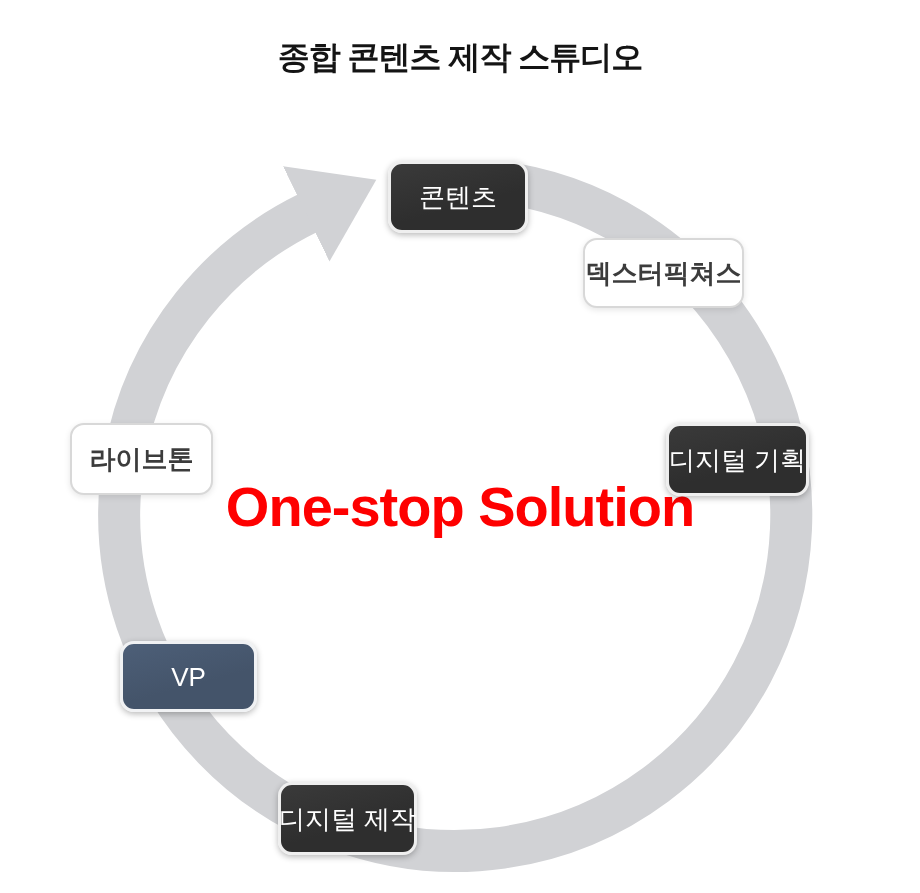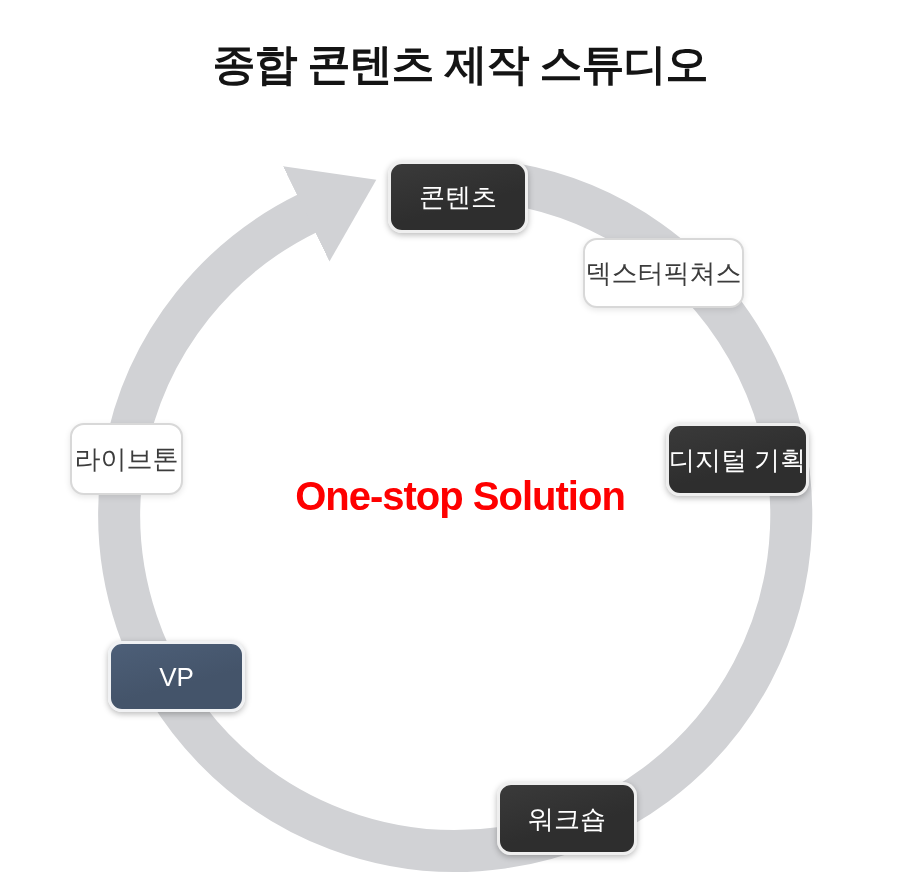--- a/index.html
+++ b/index.html
@@ -22,21 +22,21 @@
     background:#ffffff;
     overflow:hidden;
   }
   .diagram-title{
     position:absolute;
     top:36px;
     left:0;
     right:0;
     margin:0;
     text-align:center;
-    font-size:43px;
+    font-size:32px;
     font-weight:700;
     letter-spacing:-1px;
     color:var(--title-text);
   }
   .cycle-svg{
     position:absolute;
     top:0;
     left:0;
   }
   .ring-stroke{
@@ -47,21 +47,21 @@
   .ring-fill{
     fill:var(--ring);
     stroke:none;
   }
   .center-label{
     position:absolute;
     top:474px;
     left:0;
     right:0;
     text-align:center;
-    font-size:40px;
+    font-size:56px;
     font-weight:700;
     color:var(--center-text);
     letter-spacing:-1px;
   }
   .node{
     position:absolute;
     box-sizing:border-box;
     display:flex;
     align-items:center;
     justify-content:center;
@@ -80,20 +80,21 @@
     background:linear-gradient(165deg,#4d5f78 0%,var(--accent-node-fill) 60%);
     color:var(--dark-node-text);
     border:3px solid rgba(255,255,255,0.92);
     box-shadow:0 2px 6px rgba(0,0,0,0.28);
   }
   .node.light{
     background:var(--light-node-fill);
     color:var(--light-node-text);
     border:2px solid var(--light-node-border);
     box-shadow:0 2px 6px rgba(0,0,0,0.10);
+    font-weight:bold;
   }
 </style>
 </head>
 <body>
 
 <div class="stage">
 
   <h1 class="diagram-title">종합 콘텐츠 제작 스튜디오</h1>
 
   <svg class="cycle-svg" width="920" height="893" viewBox="0 0 920 893">
@@ -107,21 +108,21 @@
 
   <div class="center-label">One-stop Solution</div>
 
   <div class="node dark" style="left:388px;top:161px;width:140px;height:72px">콘텐츠</div>
 
   <div class="node light" style="left:583px;top:238px;width:161px;height:70px">덱스터픽쳐스</div>
 
   <div class="node dark" style="left:666px;top:423px;width:143px;height:73px">디지털 기획</div>
 
 
-  <div class="node dark" style="left:497px;top:782px;width:140px;height:73px">워크숍</div>
 
+  <div class="node dark" style="left:278px;top:782px;width:139px;height:73px">디지털 제작</div>
 
-  <div class="node accent" style="left:108px;top:641px;width:137px;height:71px">VP</div>
+  <div class="node accent" style="left:120px;top:641px;width:137px;height:71px">VP</div>
 
-  <div class="node light" style="left:70px;top:423px;width:113px;height:72px">라이브톤</div>
+  <div class="node light" style="left:70px;top:423px;width:143px;height:72px">라이브톤</div>
 
 
 </div>
 
 </body></html>

